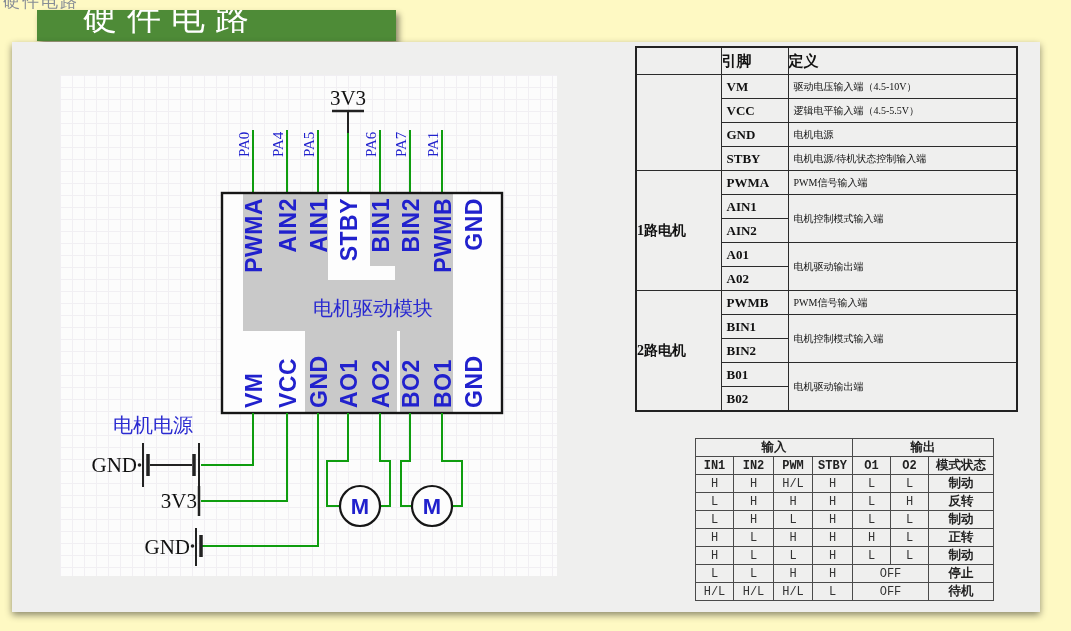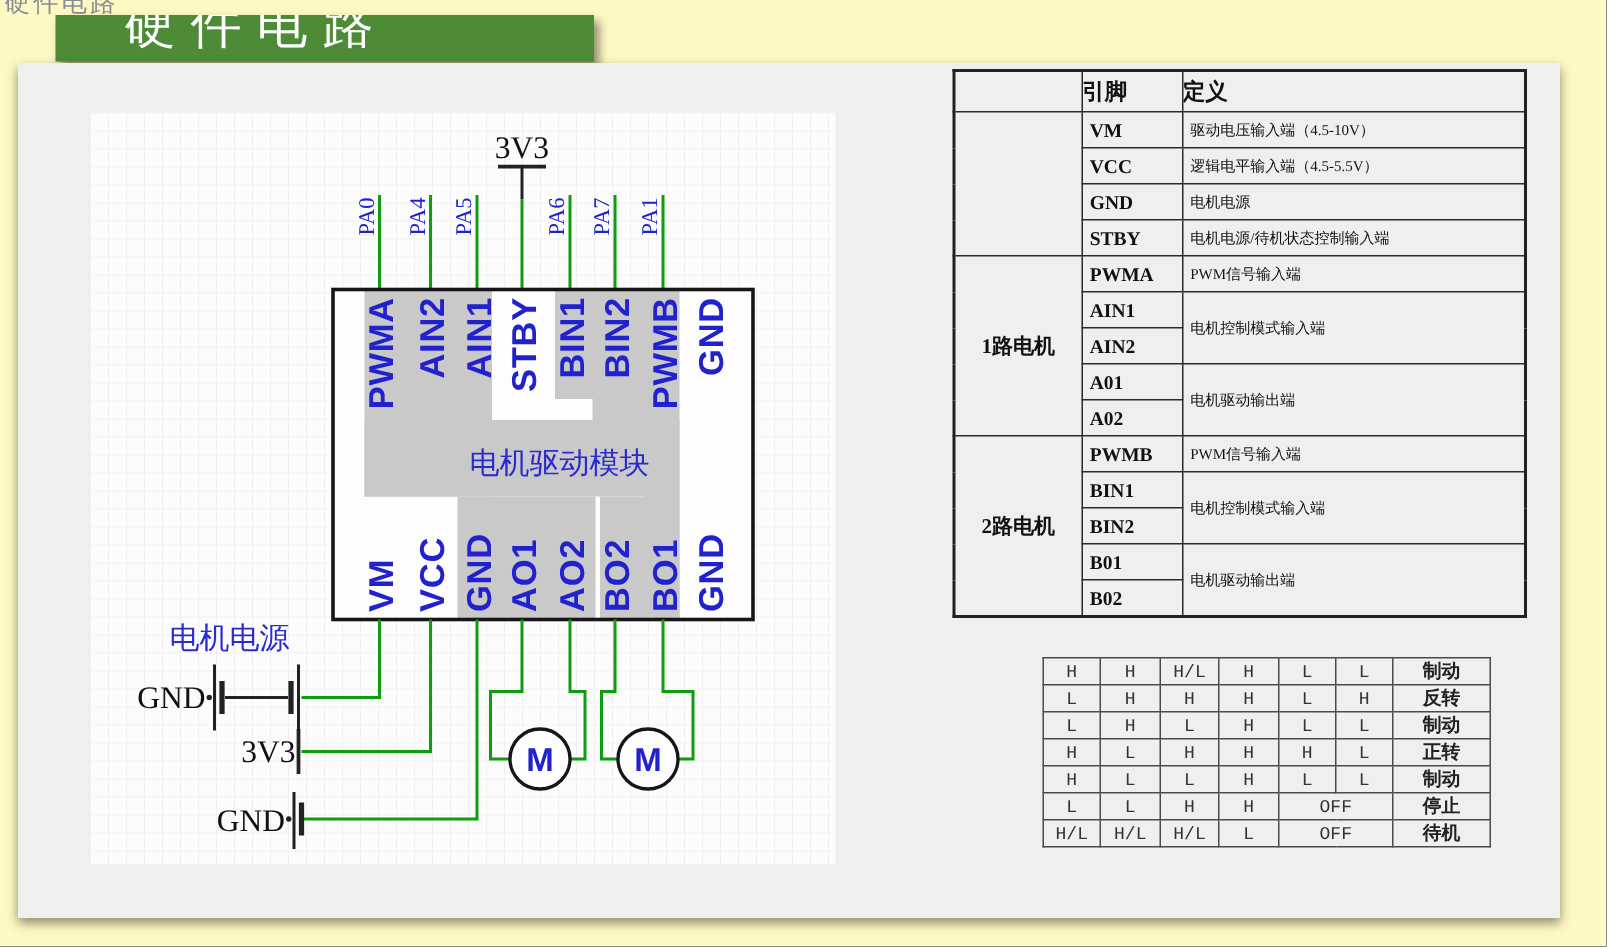--- a/index.html
+++ b/index.html
@@ -37,21 +37,21 @@
 
   
   .pin-table-wrap{position:absolute;left:623px;top:4px;width:383px;}
   .pin-table-wrap table{border-collapse:collapse;table-layout:fixed;width:100%;
                         font-family:"Liberation Serif",serif;border:2px solid #222;}
   .pin-table-wrap th,.pin-table-wrap td{border:1px solid #2b2b2b;padding:0 0 0 5px;
                         height:23px;color:#111;overflow:hidden;white-space:nowrap;}
   .pin-table-wrap th{font-size:15px;font-weight:bold;text-align:left;padding:0;height:26px;}
   .pin-table-wrap td.pin{font-size:13px;font-weight:bold;}
   .pin-table-wrap td.def{font-size:10px;font-weight:normal;}
-  .pin-table-wrap td.group{font-size:14px;font-weight:bold;text-align:center;padding:0;}
+  .pin-table-wrap td.group{font-size:14px;font-weight:bold;text-align:left;padding:0;}
 
   
   .truth-wrap{position:absolute;left:683px;top:396px;width:298px;}
   .truth-wrap table{border-collapse:collapse;table-layout:fixed;width:100%;
                     border:1px solid #444;}
   .truth-wrap td,.truth-wrap th{border:1px solid #4a4a4a;text-align:center;padding:0;
                     height:17px;font-family:"Liberation Mono",monospace;font-size:12px;color:#333;}
   .truth-wrap th{font-weight:bold;color:#222;}
   .truth-wrap .cn{font-family:"Liberation Serif",serif;font-weight:bold;font-size:12.5px;color:#222;}
 </style>
@@ -242,20 +242,33 @@
           <col style="width:38px">
             <col style="width:40px">
             <col style="width:39px">
             <col style="width:40px">
           <col style="width:38px">
             <col style="width:38px">
             <col style="width:65px">
         </colgroup>
         <tbody id="truth-tbody">
             <tr>
+              <th class="cn" colspan="4">输入</th>
+              <th class="cn" colspan="3">输出</th>
+            </tr>
+            <tr>
+              <th>IN1</th>
+              <th>IN2</th>
+              <th>PWM</th>
+              <th>STBY</th>
+              <th>O1</th>
+              <th>O2</th>
+              <th class="cn">模式状态</th>
+            </tr>
+            <tr>
               <td>H</td>
               <td>H</td>
               <td>H/L</td>
               <td>H</td>
               <td>L</td>
               <td>L</td>
               <td class="cn">制动</td>
             </tr>
             <tr>
               <td>L</td>

